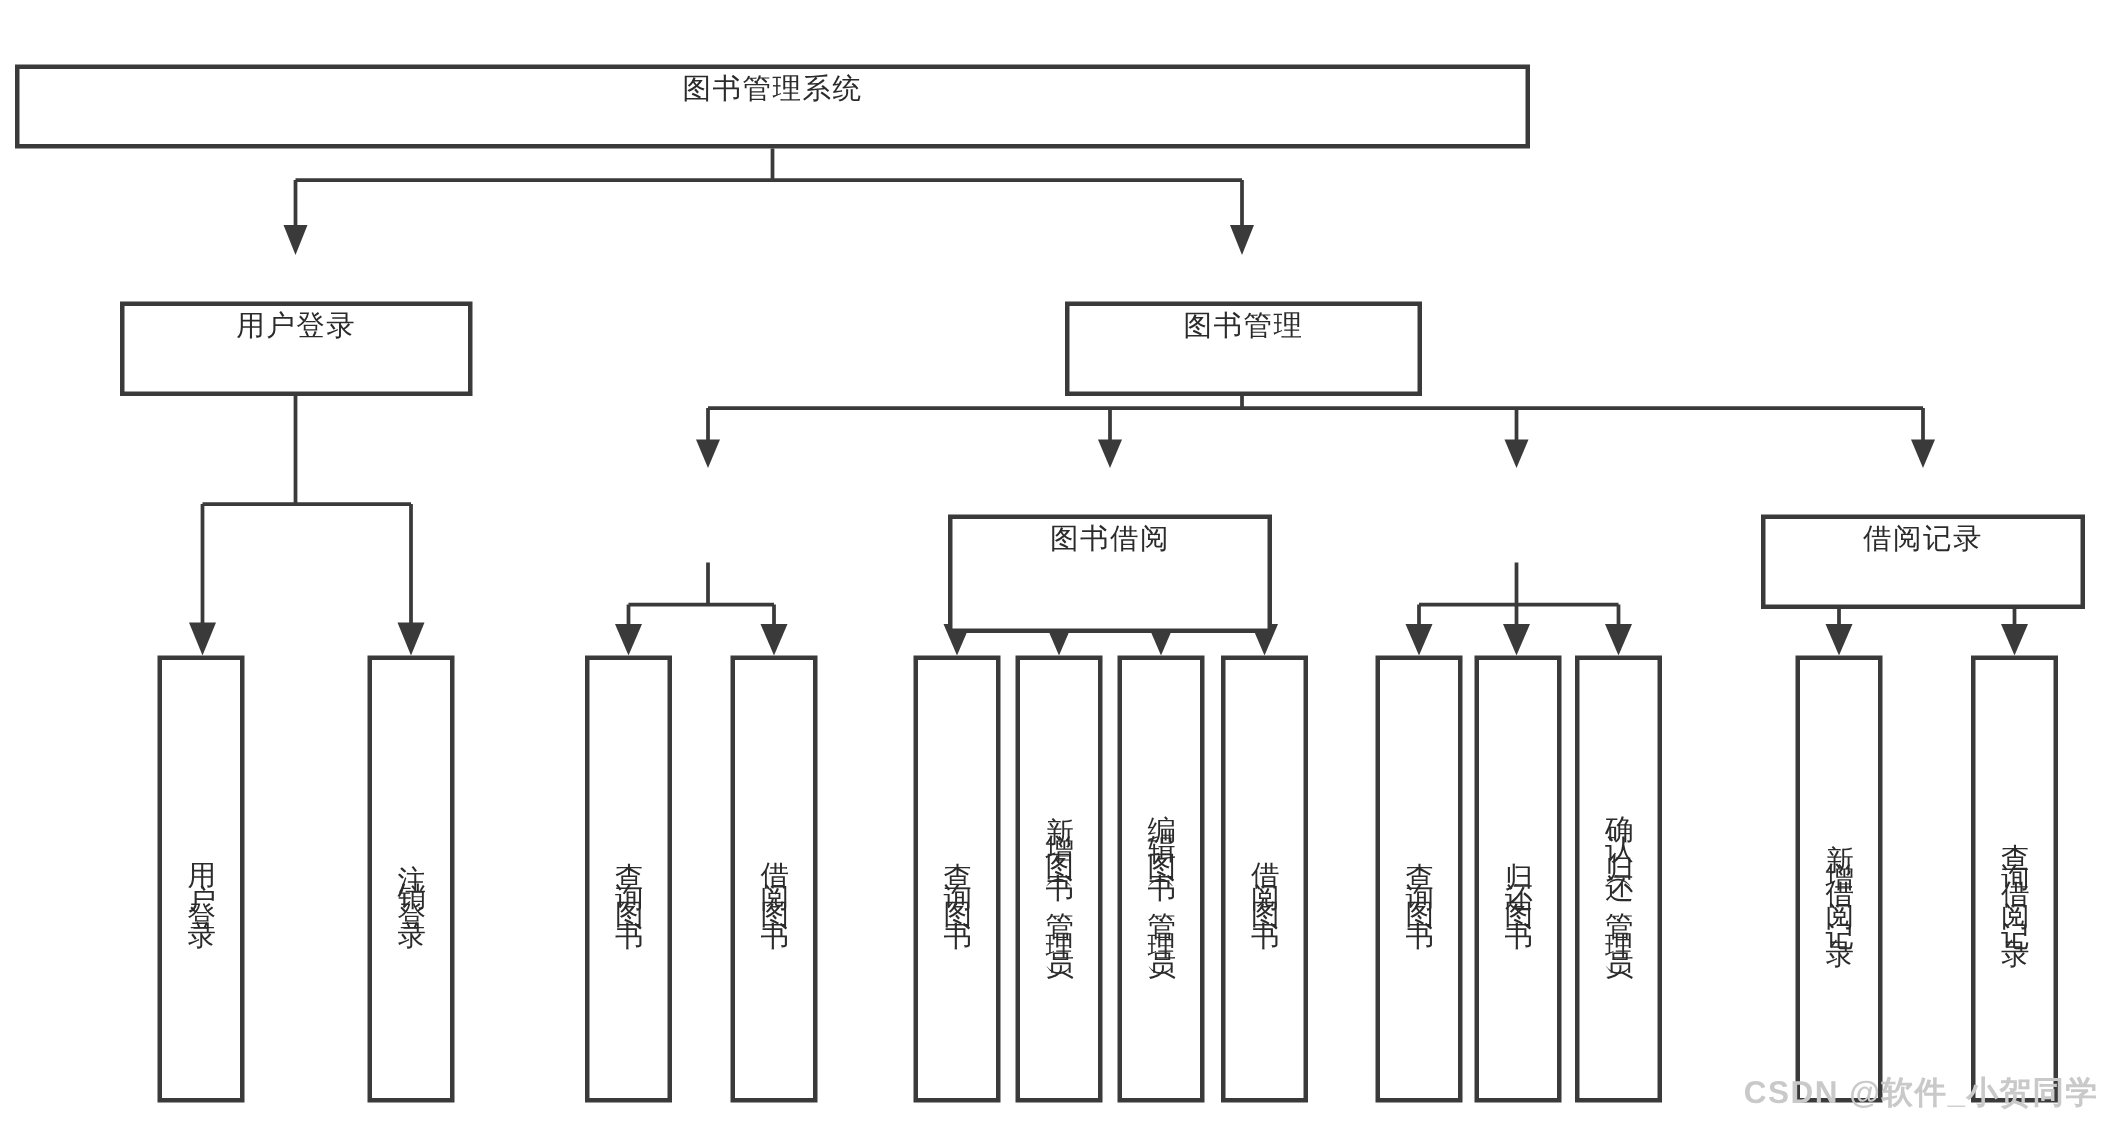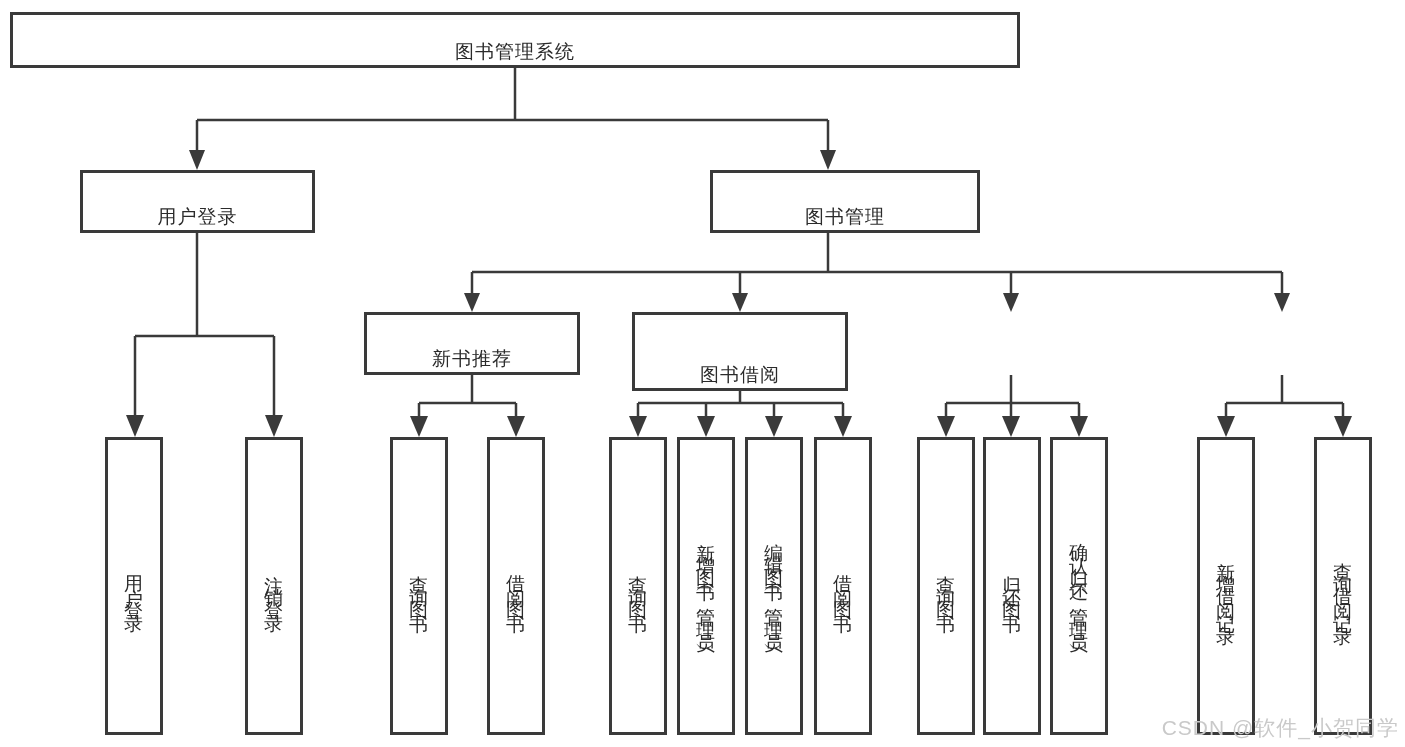--- a/index.html
+++ b/index.html
@@ -3,35 +3,35 @@
 <meta charset="utf-8">
 <style>
   html,body{margin:0;padding:0;background:#ffffff;}
   .stage{
     position:relative;width:1405px;height:747px;background:#ffffff;
     font-family:"Liberation Sans","DejaVu Sans",sans-serif;color:#2b2b2b;overflow:hidden;
   }
   svg.connectors{position:absolute;left:0;top:0;width:1405px;height:747px;}
   .hbox{
     position:absolute;box-sizing:border-box;border:3px solid #3a3a3a;background:#ffffff;
-    display:flex;align-items:flex-end;justify-content:center;
-    font-size:19px;letter-spacing:1px;white-space:nowrap;
+    display:flex;align-items:flex-start;justify-content:center;
+    font-size:19px;letter-spacing:1px;white-space:nowrap;margin-top:31px;
   }
   .vbox{
     position:absolute;box-sizing:border-box;width:58px;height:298px;
     border:3px solid #3a3a3a;background:#ffffff;
     display:flex;align-items:center;justify-content:center;overflow:hidden;
   }
   .vtext{
     writing-mode:vertical-rl;text-orientation:mixed;
     font-size:19px;line-height:1;letter-spacing:13px;white-space:nowrap;
   }
   .watermark{
     position:absolute;top:714px;right:6px;font-size:21px;color:#c9c9c9;
-    letter-spacing:1px;white-space:nowrap;
+    letter-spacing:1px;white-space:nowrap;font-weight:bold;
   }
 </style>
 </head>
 <body>
 
 <div class="stage">
 
   <svg class="connectors" viewBox="0 0 1405 747" fill="none" stroke="#3a3a3a" stroke-width="2.5">
 
     <path d="M515,68 V120"></path>
@@ -94,29 +94,29 @@
     <polygon points="1334,416 1352,416 1343,437" fill="#3a3a3a" stroke="none"></polygon>
   </svg>
 
   <div class="hbox" style="left:10px;top:12px;width:1010px;height:56px">
     <span>图书管理系统</span>
   </div>
 
   <div class="hbox" style="left:80px;top:170px;width:235px;height:63px">
     <span>用户登录</span>
   </div>
-  <div class="hbox" style="left:710px;top:170px;width:270px;height:63px">
+  <div class="hbox" style="left:710px;top:170px;width:238px;height:63px">
     <span>图书管理</span>
   </div>
 
-  <div class="hbox" style="left:364px;top:312px;width:216px;height:63px">
-    <span>新书推荐</span>
-  </div>
   <div class="hbox" style="left:632px;top:312px;width:216px;height:79px">
     <span>图书借阅</span>
+  </div>
+  <div class="hbox" style="left:1174px;top:312px;width:216px;height:63px">
+    <span>借阅记录</span>
   </div>
 
   <div class="vbox" style="left:105px;top:437px">
     <span class="vtext">用户登录</span>
   </div>
   <div class="vbox" style="left:245px;top:437px">
     <span class="vtext">注销登录</span>
   </div>
 
   <div class="vbox" style="left:390px;top:437px">

